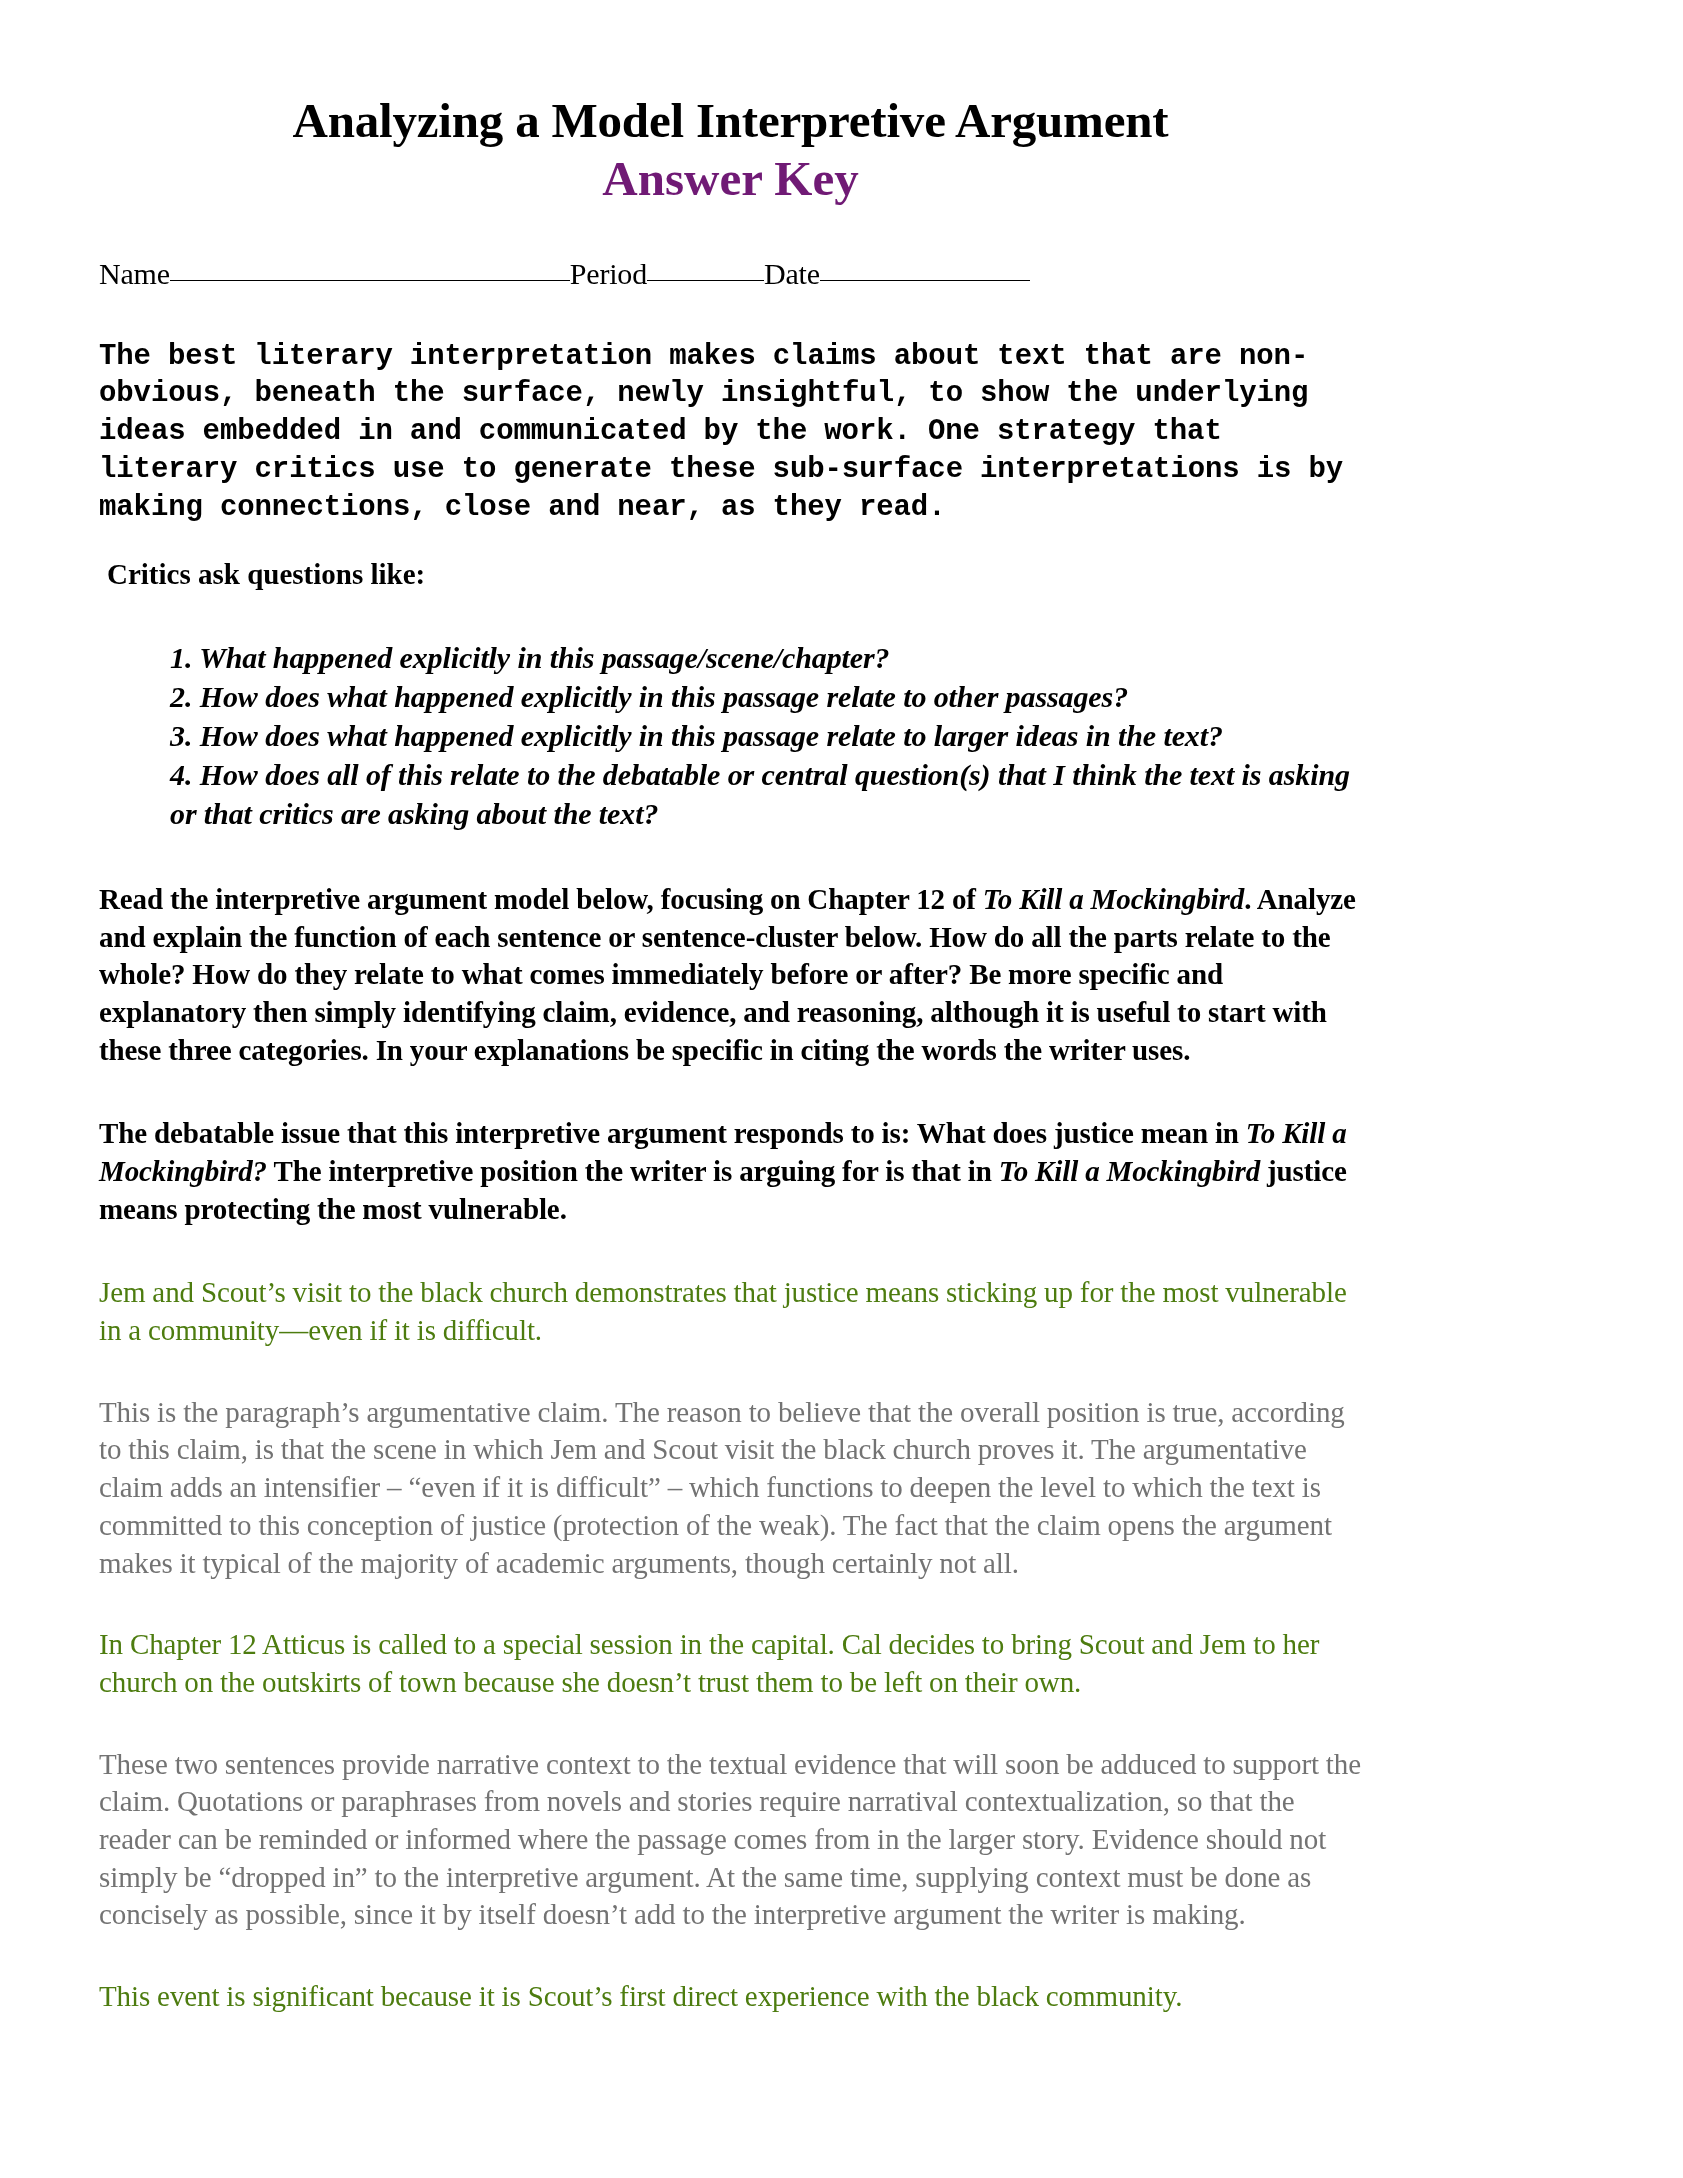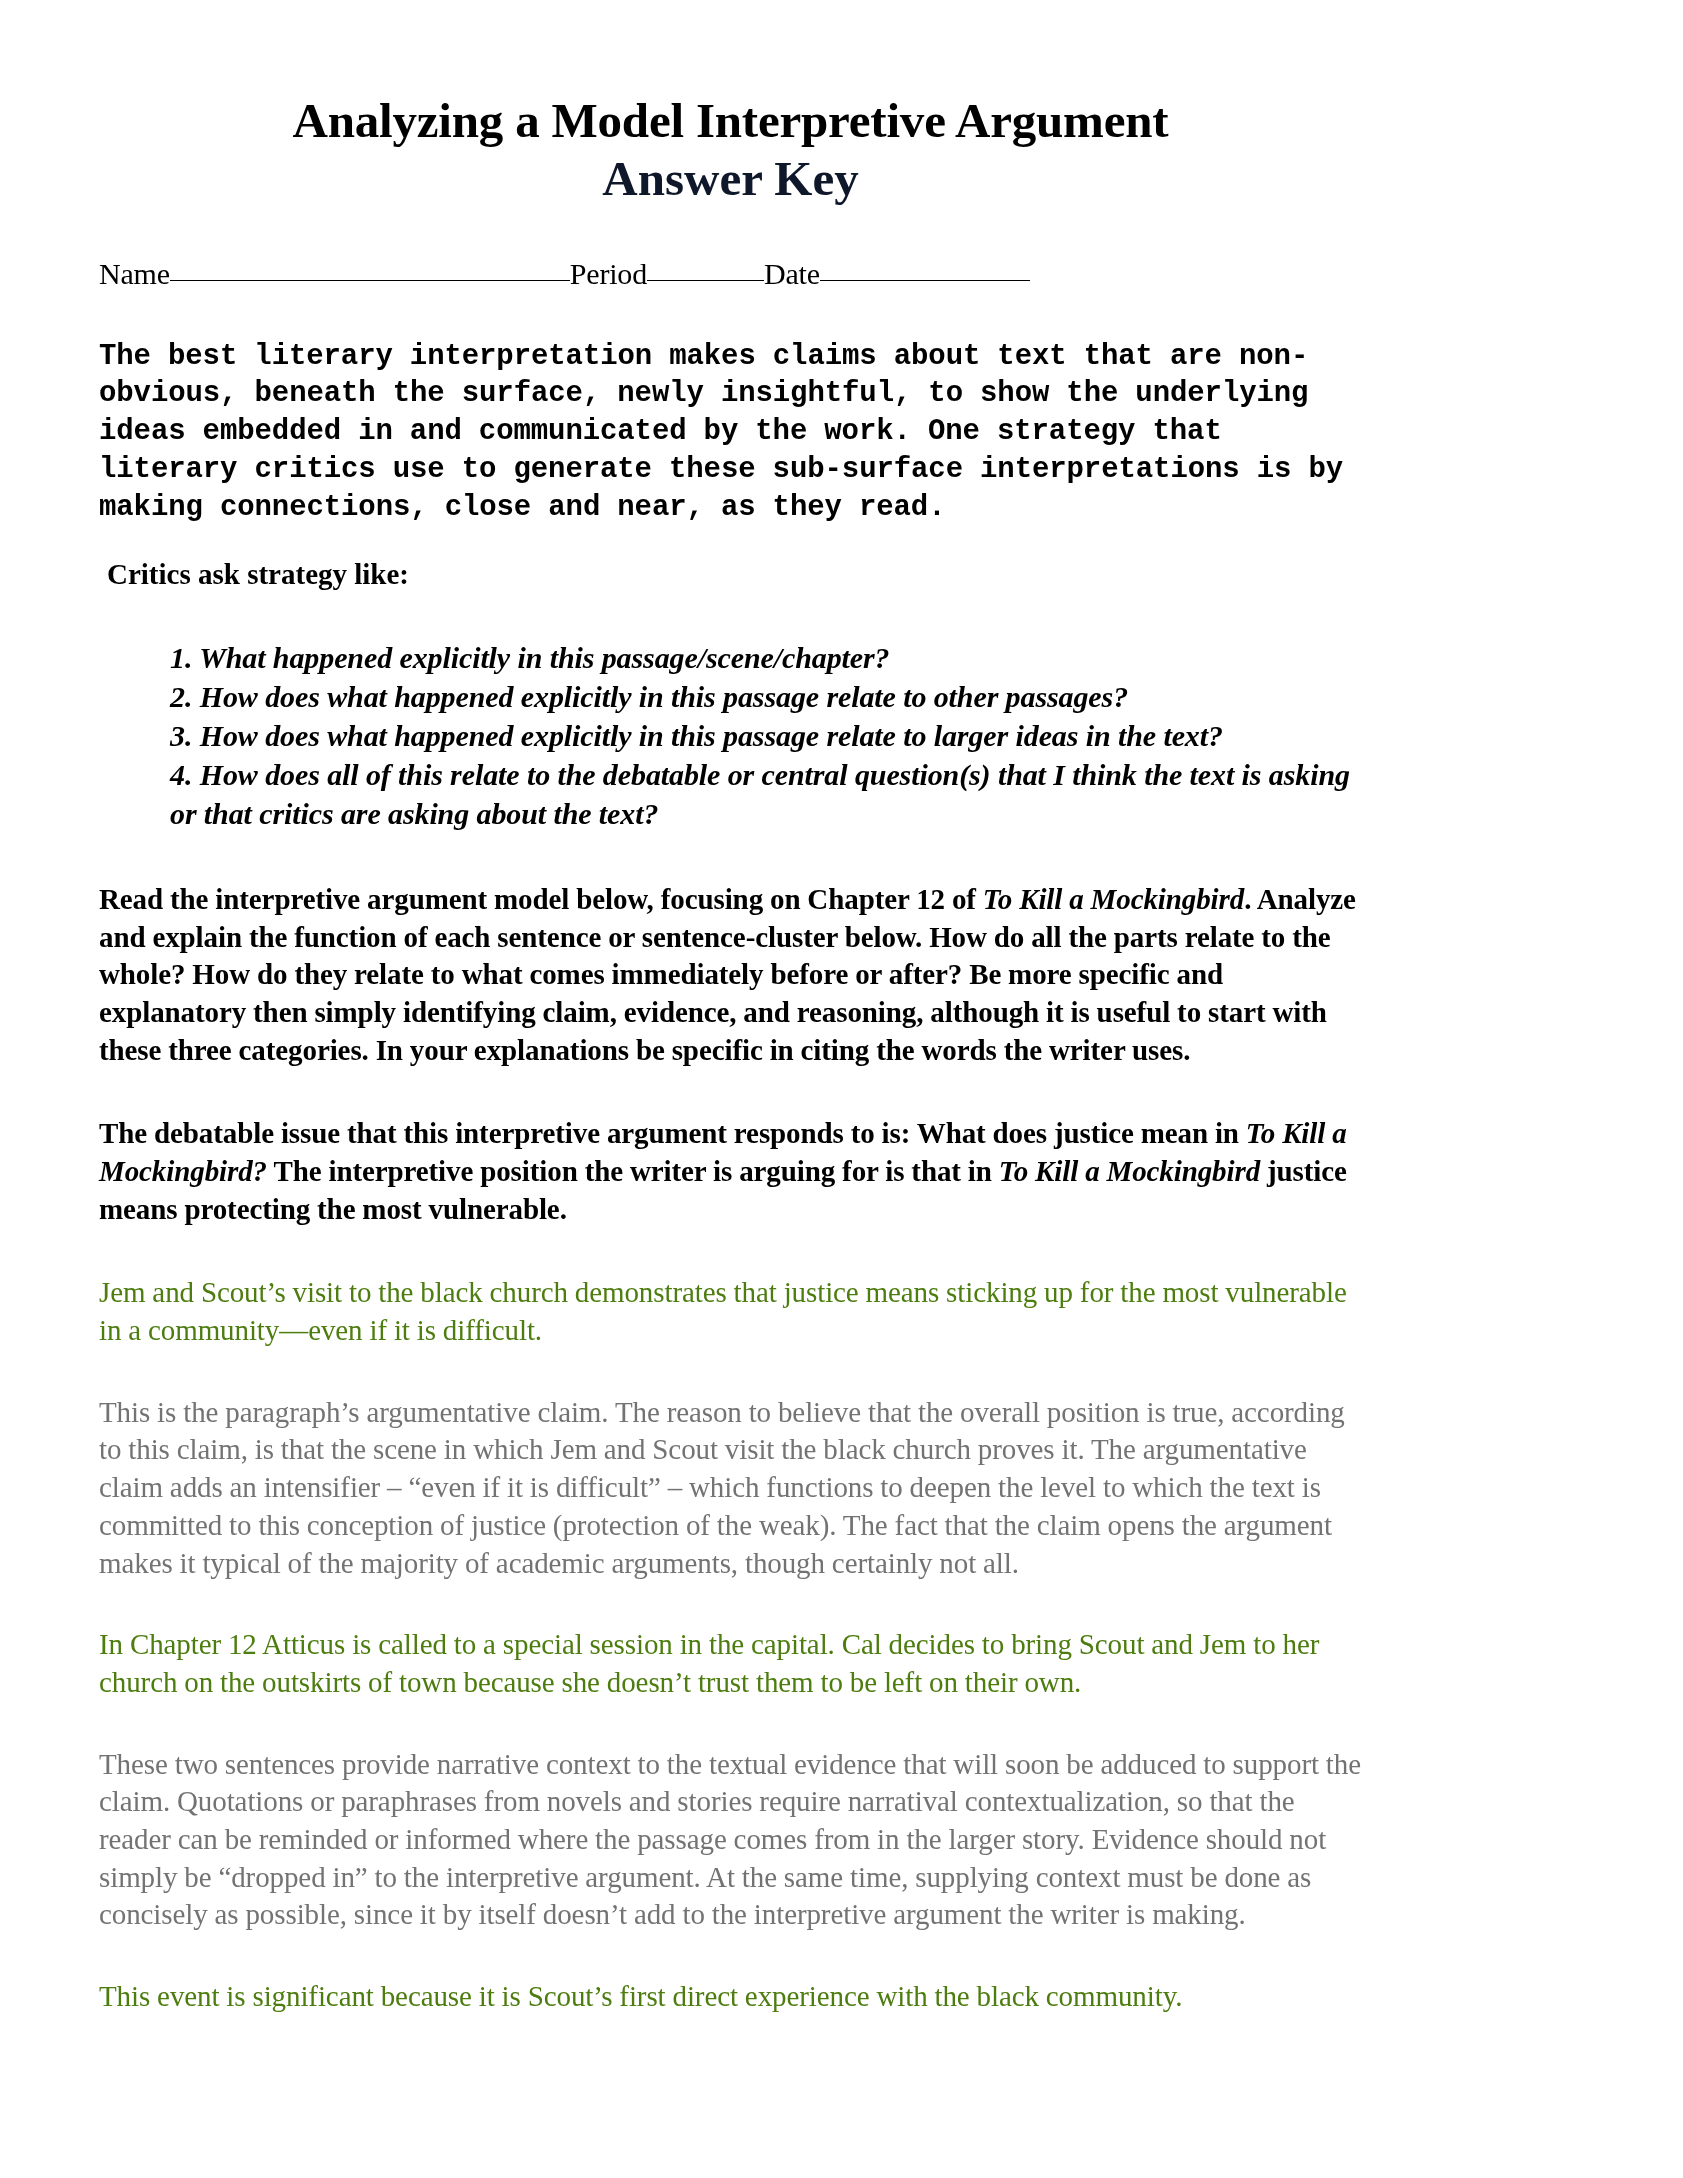--- a/index.html
+++ b/index.html
@@ -104,30 +104,30 @@
 
   em.title-italic { font-style: italic; }
 </style>
 </head>
 <body>
 
 <div class="page">
 
   <div class="title-block">
     <div class="doc-title">Analyzing a Model Interpretive Argument</div>
-    <div class="doc-subtitle" style="color:#0f172a;">Answer Key</div>
+    <div class="doc-subtitle" style="color:#701a75;">Answer Key</div>
   </div>
 
   <div class="field-line">
     <span class="field-label">Name</span><span class="rule rule-name"></span><span class="field-label">Period</span><span class="rule rule-period"></span><span class="field-label">Date</span><span class="rule rule-date"></span>
   </div>
 
   <p class="para bold intro-para" style="margin-top:46px;">The best literary interpretation makes claims about text that are non-obvious, beneath the surface, newly insightful, to show the underlying ideas embedded in and communicated by the work. One strategy that literary critics use to generate these sub-surface interpretations is by making connections, close and near, as they read.</p>
 
-  <div class="critics-line">Critics ask strategy like:</div>
+  <div class="critics-line">Critics ask questions like:</div>
 
   <ol class="question-list">
     <li>
       <span class="hang">1. What happened explicitly in this passage/scene/chapter?</span>
     </li>
     <li>
       <span class="hang">2. How does what happened explicitly in this passage relate to other passages?</span>
     </li>
     <li>
       <span class="hang">3. How does what happened explicitly in this passage relate to larger ideas in the text?</span>

